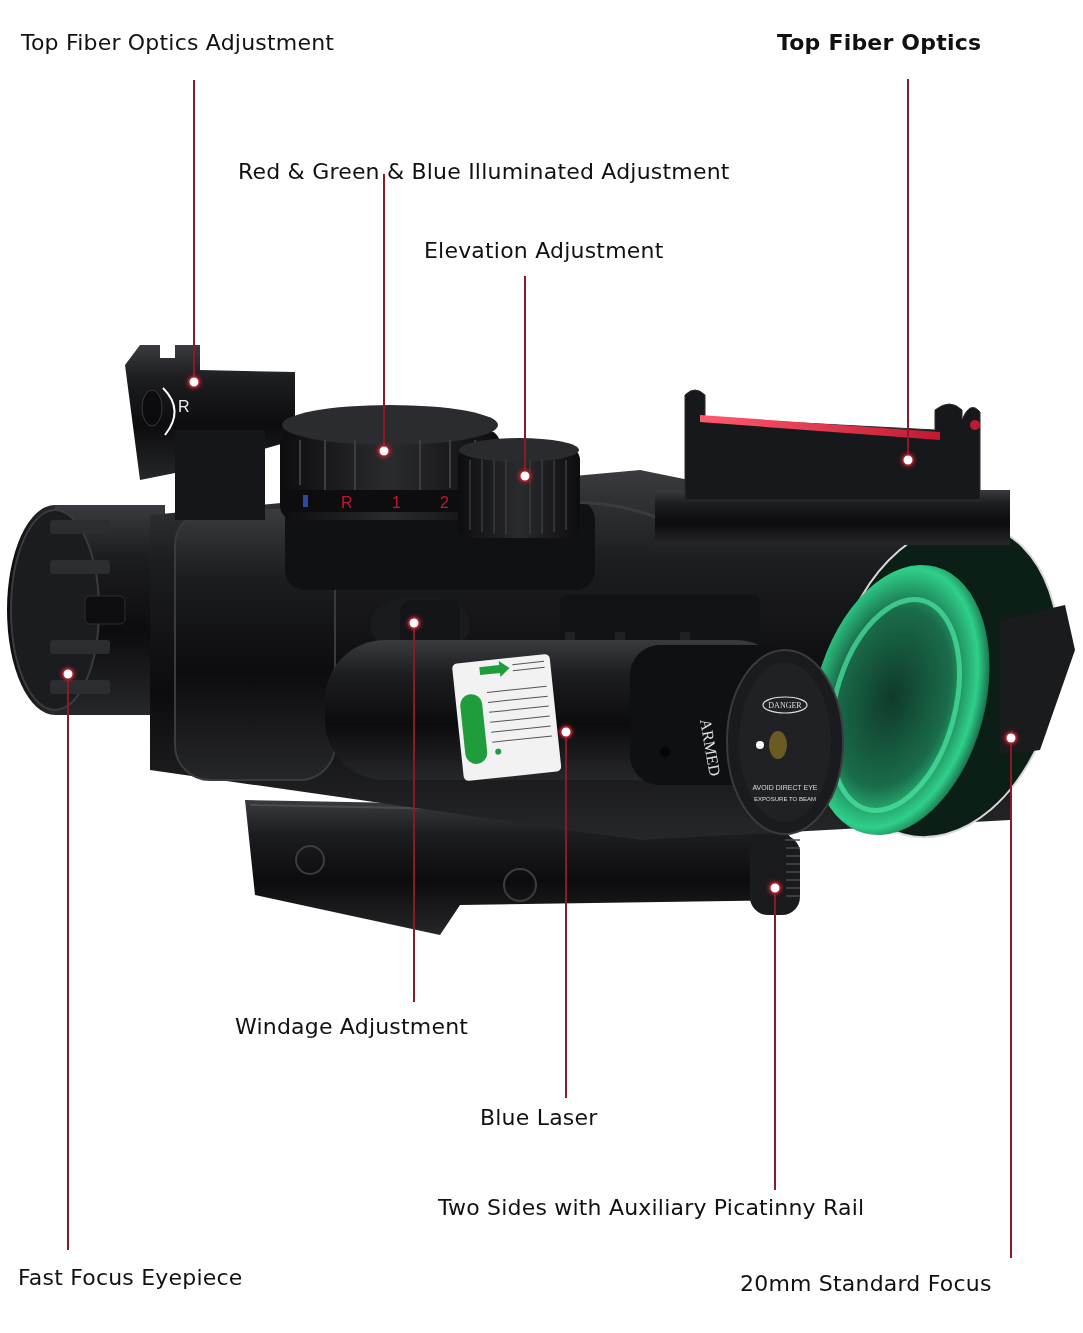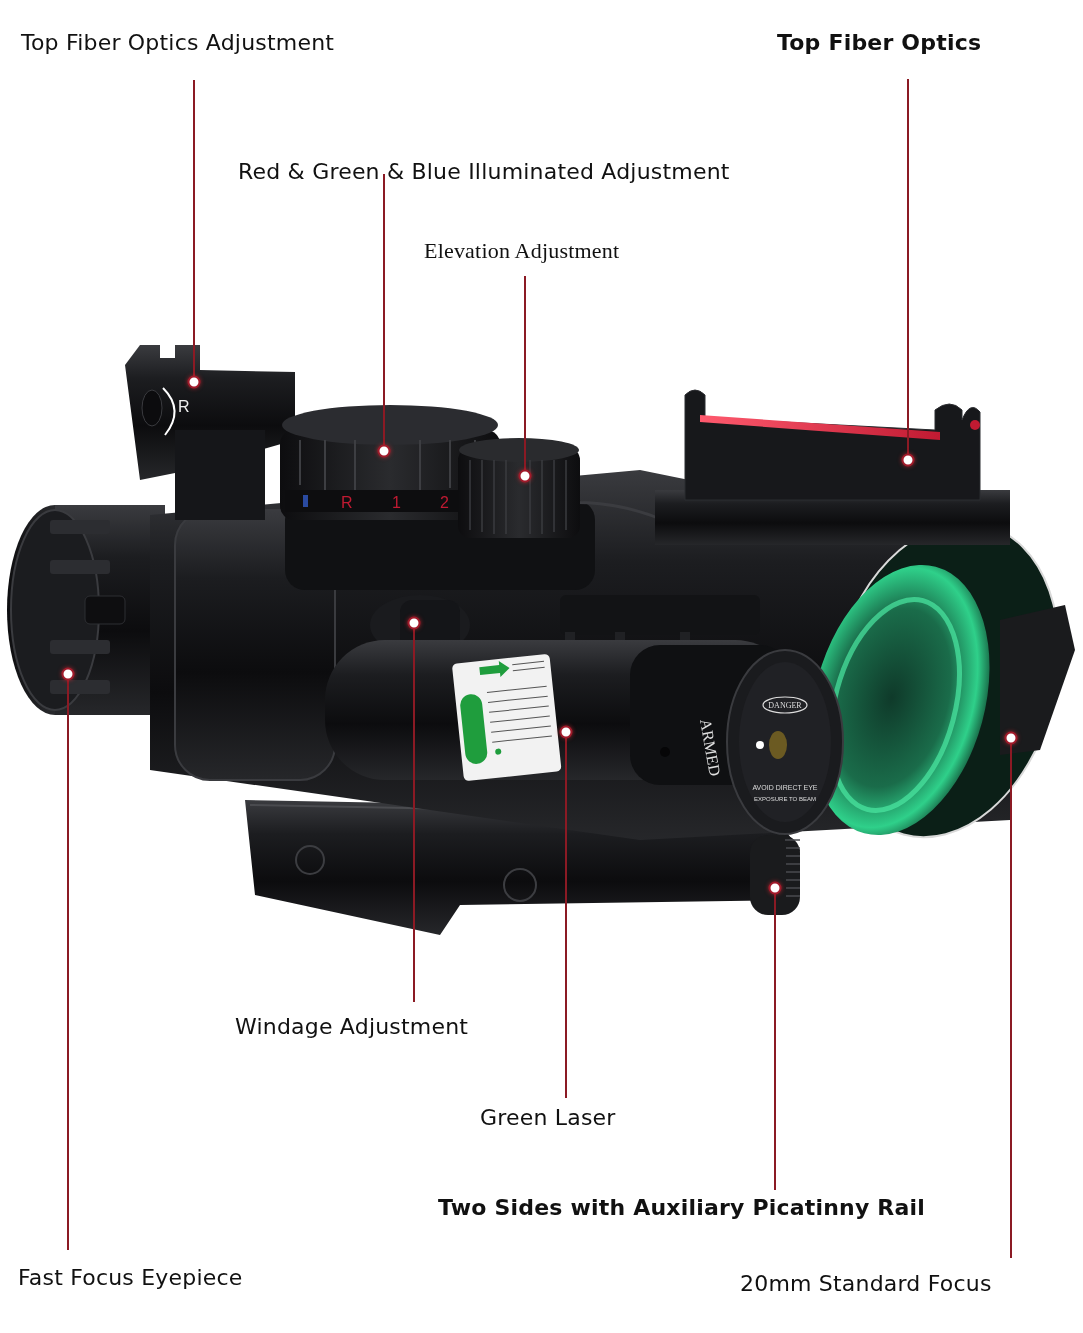--- a/index.html
+++ b/index.html
@@ -189,19 +189,19 @@
 <div class="dot" style="left:525px; top:476px;"></div>
 <div class="dot" style="left:908px; top:460px;"></div>
 <div class="dot" style="left:414px; top:623px;"></div>
 <div class="dot" style="left:566px; top:732px;"></div>
 <div class="dot" style="left:775px; top:888px;"></div>
 <div class="dot" style="left:68px; top:674px;"></div>
 <div class="dot" style="left:1011px; top:738px;"></div>
 
 <div class="label" style="left:21px; top:32px;">Top Fiber Optics Adjustment</div>
 <div class="label" style="left:238px; top:137px;margin-top:24px;">Red &amp; Green &amp; Blue Illuminated Adjustment</div>
-<div class="label" style="left:424px; top:240px;font-family:Liberation Serif, serif;">Elevation Adjustment</div>
+<div class="label" style="left:424px; top:240px;">Elevation Adjustment</div>
 <div class="label" style="left:777px; top:32px;font-weight:bold;">Top Fiber Optics</div>
 <div class="label" style="left:235px; top:1016px;text-align:right;">Windage Adjustment</div>
-<div class="label" style="left:480px; top:1107px;">Green Laser</div>
-<div class="label" style="left:438px; top:1197px;font-weight:bold;">Two Sides with Auxiliary Picatinny Rail</div>
+<div class="label" style="left:480px; top:1107px;">Blue Laser</div>
+<div class="label" style="left:438px; top:1197px;">Two Sides with Auxiliary Picatinny Rail</div>
 <div class="label" style="left:18px; top:1267px;">Fast Focus Eyepiece</div>
 <div class="label" style="left:740px; top:1273px;">20mm Standard Focus</div>
 
 </body></html>

